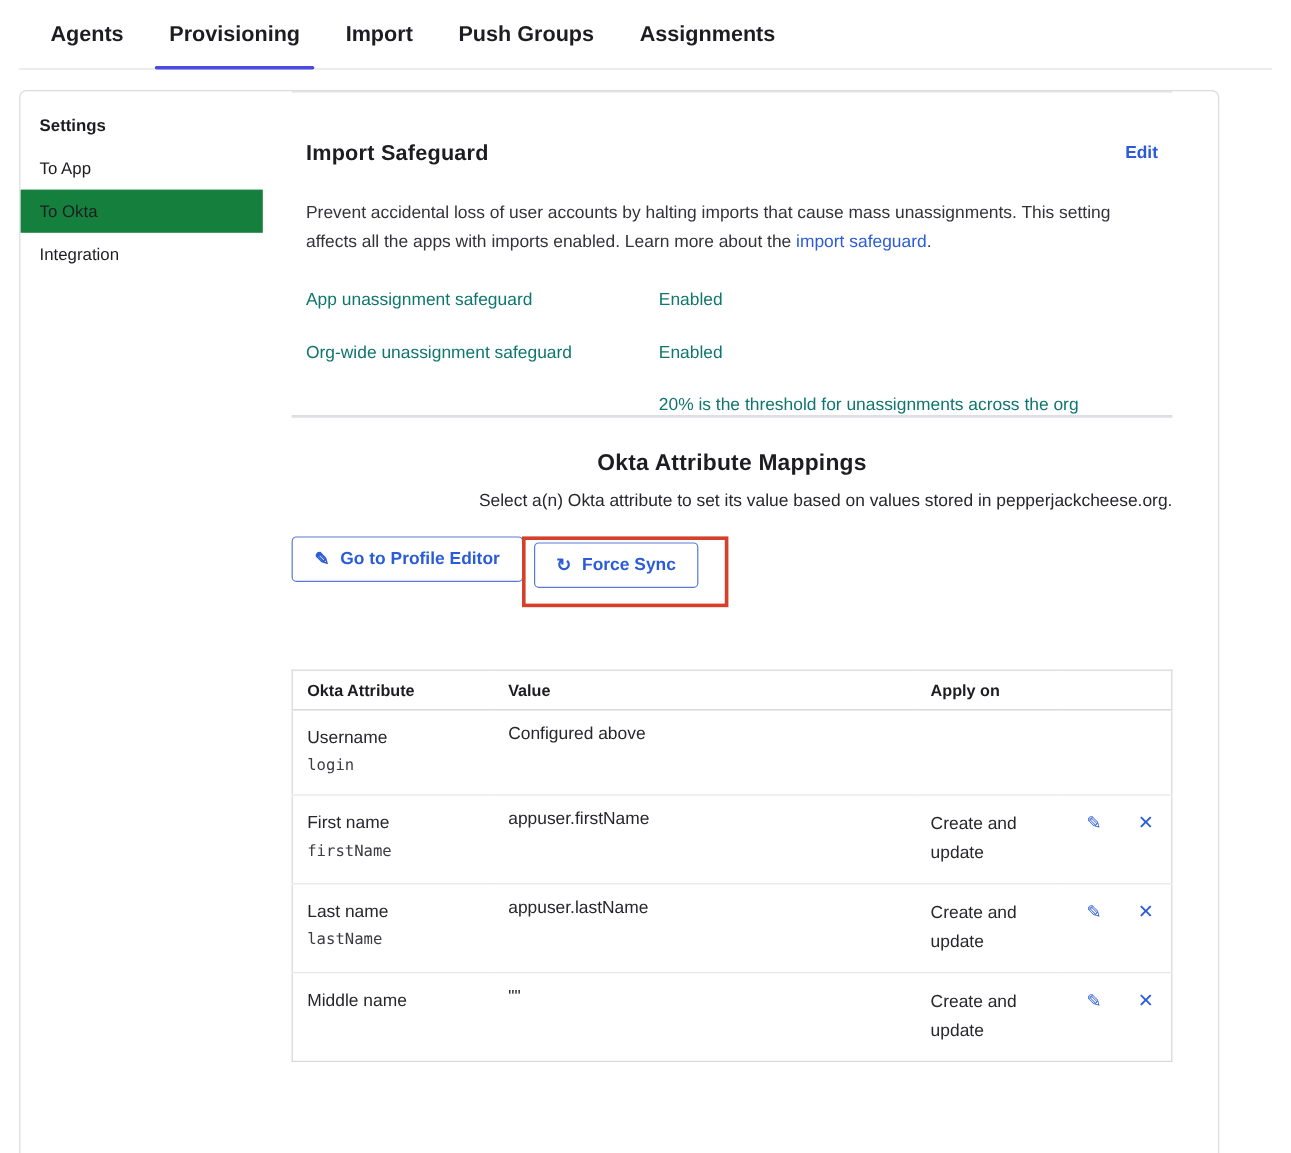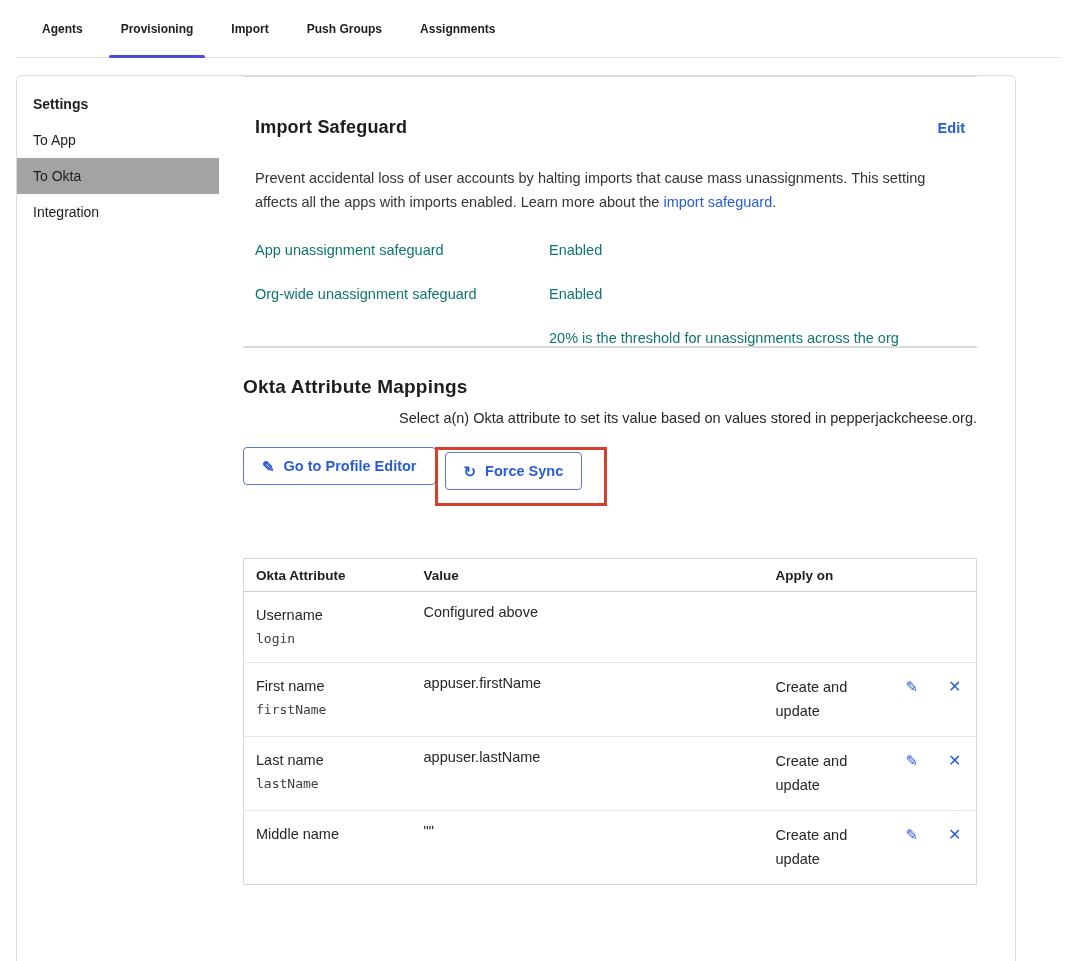--- a/index.html
+++ b/index.html
@@ -19,21 +19,21 @@
     border-bottom:1px solid #e1e1e4;
     display:flex;
     gap:14px;
     height:58px;
     align-items:stretch;
   }
   .tab {
     display:flex; align-items:center;
     padding:0 12px;
     font-weight:700;
-    font-size:12px;
+    font-size:18px;
     color:#1d1d21;
     position:relative;
     cursor:pointer;
     white-space:nowrap;
   }
   .tab.active::after {
     content:"";
     position:absolute; left:0; right:0; bottom:-1px;
     height:3px; background:#4a4ae0; border-radius:2px;
   }
@@ -55,21 +55,21 @@
     font-weight:700; font-size:14px;
     padding:10px 16px 10px 16px;
   }
   .side-item {
     font-size:14px;
     padding:0 16px;
     height:36px;
     display:flex; align-items:center;
     cursor:pointer;
   }
-  .side-item.selected { background:#a3a3a3; }
+  .side-item.selected { background:#15803d; }
 
   
   .content {
     flex:1;
     padding:0 38px 0 24px;
     min-width:0;
   }
   hr.divider {
     border:none;
     border-top:1px solid #d8d8dc;
@@ -99,21 +99,21 @@
     display:grid;
     grid-template-columns:294px 1fr;
     margin-top:28px;
     color:#0f766e;
   }
   .sg-detail { margin-top:28px; }
   .after-safeguard { margin-top:34px; }
   .section-gap-divider { margin-top:44px; }
 
   
-  .mappings-title { font-size:19px; font-weight:700; margin-top:28px; letter-spacing:.2px; }
+  .mappings-title { font-size:19px; font-weight:700; margin-top:28px; letter-spacing:.2px;text-align:center; }
   .mappings-sub { margin-top:12px; color:#26262b;text-align:right; }
 
   .btn-row {
     margin-top:21px;
     display:flex;
     align-items:flex-start;
   }
   .btn-outline {
     display:inline-flex; align-items:center; gap:9px;
     height:38px;

